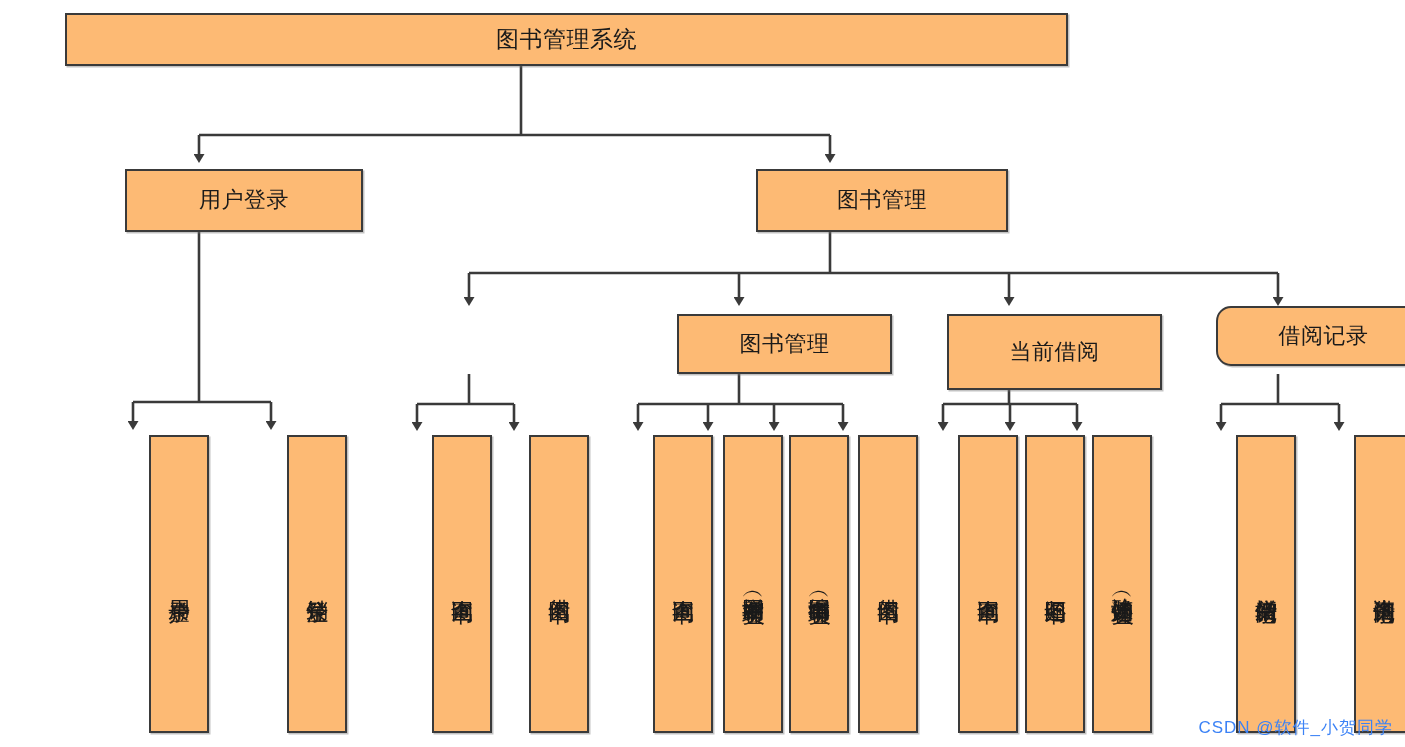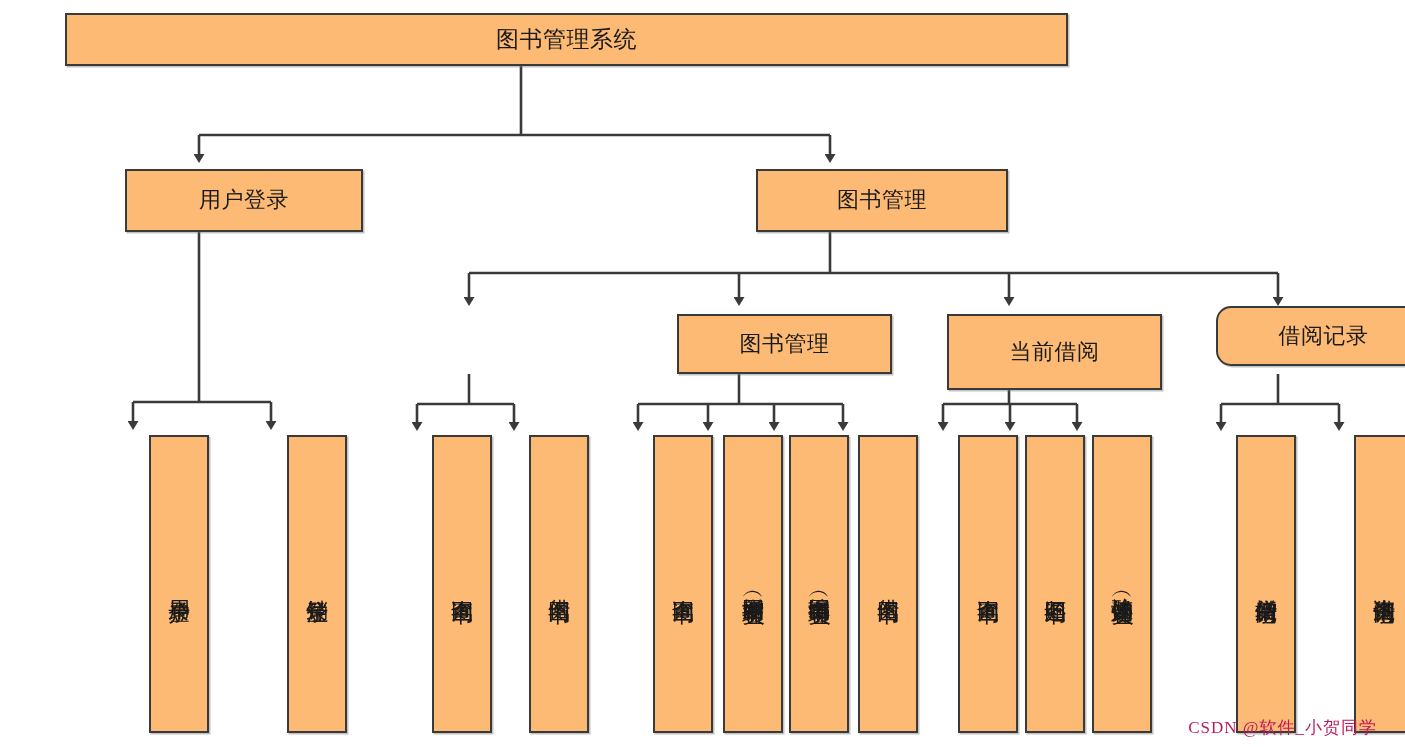--- a/index.html
+++ b/index.html
@@ -58,27 +58,27 @@
     font-size: 22px;
     line-height: 1.12;
     letter-spacing: 1px;
     max-height: 268px;
   }
   .node.vert.tall .label {
     max-height: 282px;
   }
   .watermark {
     position: absolute;
-    right: 28px;
+    right: 12px;
     bottom: 8px;
     font-size: 17px;
-    color: #be185d;
+    color: #3b82f6;
     letter-spacing: 1px;
     white-space: nowrap;
-    font-family: Liberation Serif, serif;
+    font-family: Liberation Sans, sans-serif;
   }
 </style>
 </head>
 <body>
 
 <div id="canvas">
 
   <svg class="edges" viewBox="0 0 1405 747">
     <defs>
       <marker id="arrow" markerWidth="9" markerHeight="11" refX="1" refY="5.5" orient="auto" markerUnits="userSpaceOnUse">

